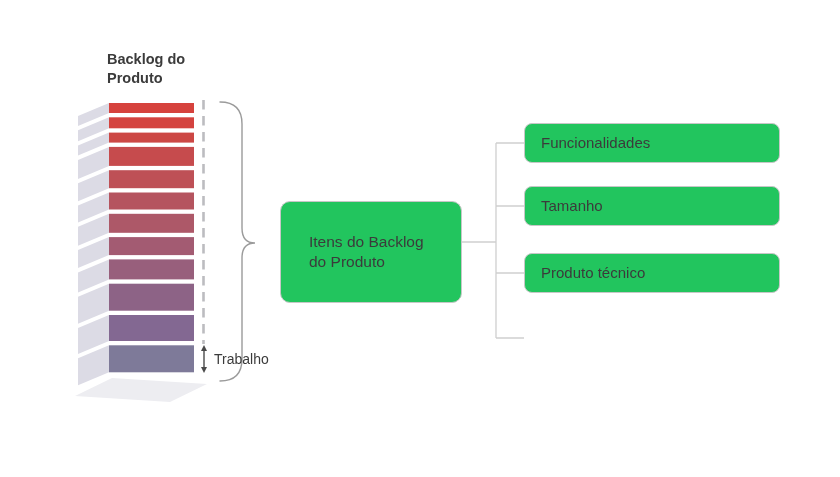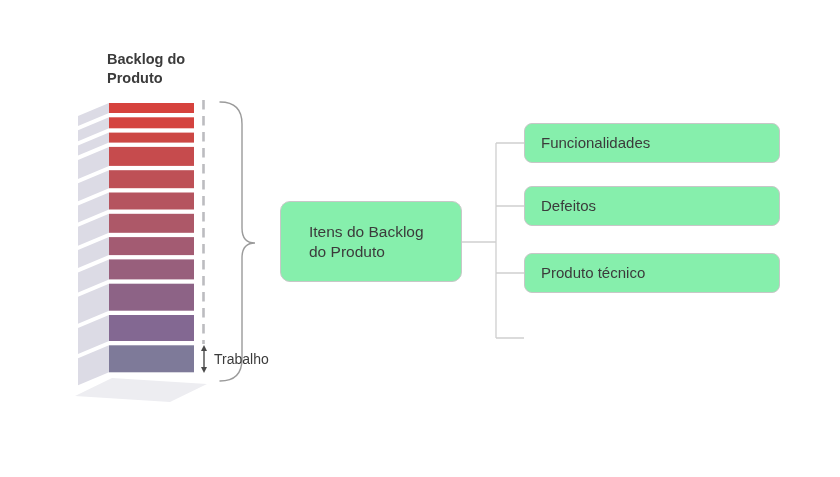--- a/index.html
+++ b/index.html
@@ -28,31 +28,31 @@
   }
   .size-label {
     position: absolute;
     left: 214px; top: 351px;
     font-size: 14px;
     line-height: 16px;
     color: var(--text, #3b3b3b);
   }
   .node-box {
     position: absolute;
-    background: #86efac;
+    background: #22c55e;
     border: 1px solid var(--box_border, #c7c7c7);
     box-sizing: border-box;
     display: flex;
     align-items: center;
     font-size: 15px;
     color: var(--text, #3b3b3b);
   }
   .center-box {
     left: 280px; top: 201px;
-    width: 182px; height: 81px;
+    width: 182px; height: 102px;
     border-radius: 10px;
     padding: 0 30px 0 28px;
     font-size: 15.5px;
     line-height: 20px;
   }
   .cat-box {
     left: 524px;
     width: 256px; height: 40px;
     border-radius: 8px;
     padding: 0 12px 0 16px;
@@ -142,21 +142,21 @@
 
   <div class="node-box center-box">
     <span>Itens do Backlog do Produto</span>
   </div>
 
   <div class="node-box cat-box cat-box-1">
     <span>Funcionalidades</span>
   </div>
 
   <div class="node-box cat-box cat-box-2">
-    <span>Defeitos</span>
+    <span>Tamanho</span>
   </div>
 
   <div class="node-box cat-box cat-box-3">
     <span>Produto técnico</span>
   </div>
 
 
 </div>
 
 </body></html>

